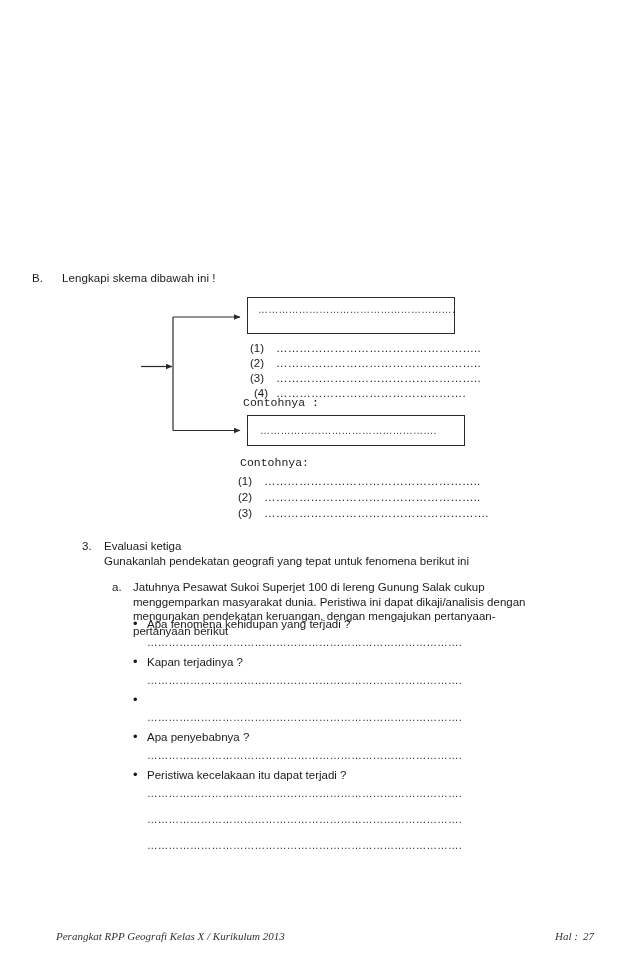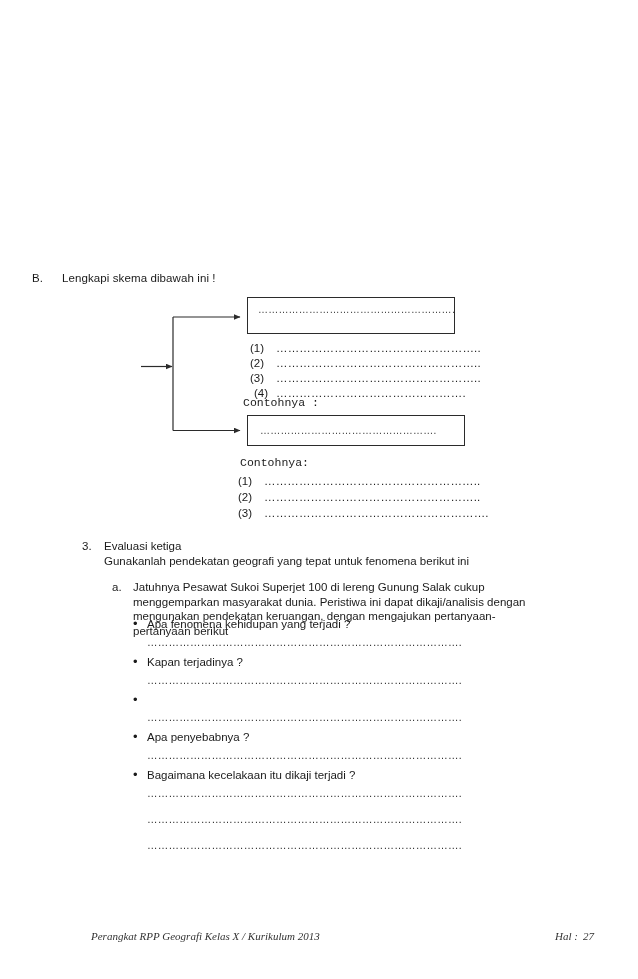--- a/index.html
+++ b/index.html
@@ -136,21 +136,20 @@
     position: absolute;
     left: 56px;
     right: 44px;
     top: 930px;
     display: flex;
     justify-content: space-between;
     font-family: "Liberation Serif", serif;
     font-style: italic;
     font-size: 11px;
     color: #333;
-    margin-left: 35px;
   }
   .footer-page .hal-num { padding-left: 5px; }
 </style>
 </head>
 <body>
 
 <div class="page">
 
   <div class="sec-b">
     <span class="marker">B.</span>
@@ -264,21 +263,21 @@
       <div class="bullet-line">
         <span class="bullet-dot">•</span>
         <span class="bullet-text">Apa penyebabnya ?</span>
       </div>
       <div class="answer-dots">…………………………………………………………………………….</div>
     </div>
 
     <div class="bullet-item">
       <div class="bullet-line">
         <span class="bullet-dot">•</span>
-        <span class="bullet-text">Bagaimana kecelakaan itu dikaji terjadi ?</span>
+        <span class="bullet-text">Peristiwa kecelakaan itu dapat terjadi ?</span>
       </div>
       <div class="answer-dots">…………………………………………………………………………….</div>
       <div class="answer-dots extra">…………………………………………………………………………….</div>
       <div class="answer-dots extra">…………………………………………………………………………….</div>
     </div>
 
   </div>
 
   <div class="footer">
     <span>Perangkat RPP Geografi Kelas X / Kurikulum 2013</span>

